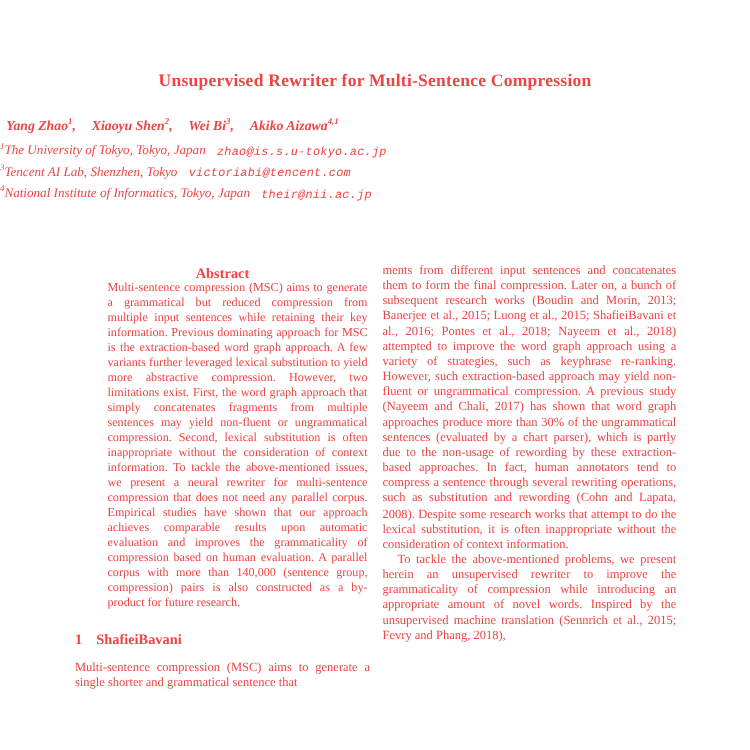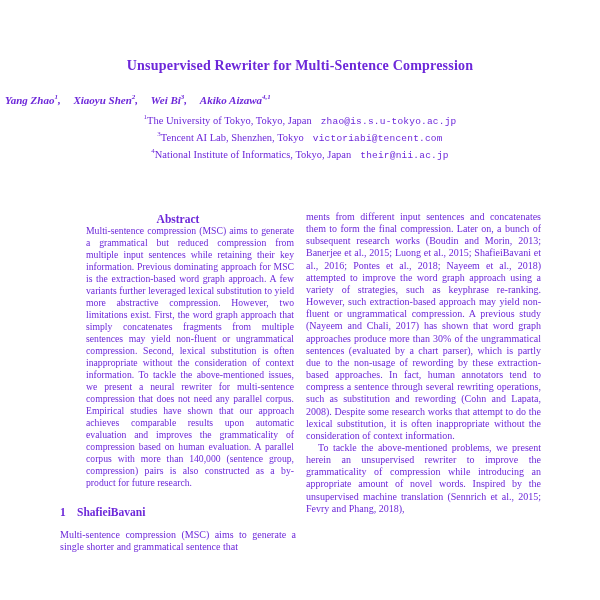--- a/index.html
+++ b/index.html
@@ -3,21 +3,21 @@
 <meta charset="utf-8">
 <style>
   html, body { margin: 0; padding: 0; background: #ffffff; }
   .page {
     position: relative;
     width: 600px;
     height: 600px;
     background: #ffffff;
     overflow: hidden;
     font-family: "Liberation Serif", serif;
-    color: #6d28d9;
+    color: #ef4444;
   }
   .title {
     position: absolute;
     top: 58px; left: 0; right: 0;
     text-align: center;
     font-size: 14px;
     font-weight: bold;
     letter-spacing: 0.2px;
   }
   .authors {
@@ -26,22 +26,22 @@
     text-align: left;
     font-size: 11px;
     font-weight: bold;
     font-style: italic;
   }
   .author { margin: 0 5px; white-space: nowrap; }
   .author sup { font-size: 7px; font-weight: bold; }
   .affils {
     position: absolute;
     top: 111px; left: 0; right: 0;
-    text-align: center;
     font-size: 10.5px;
+    font-style: italic;
   }
   .affil-line { line-height: 13.5px; white-space: nowrap; }
   .affil-line sup { font-size: 7px; }
   .email {
     font-family: "Liberation Mono", monospace;
     font-size: 9.5px;
     margin-left: 9px;
     letter-spacing: 0.2px;
   }
   .col { position: absolute; }

